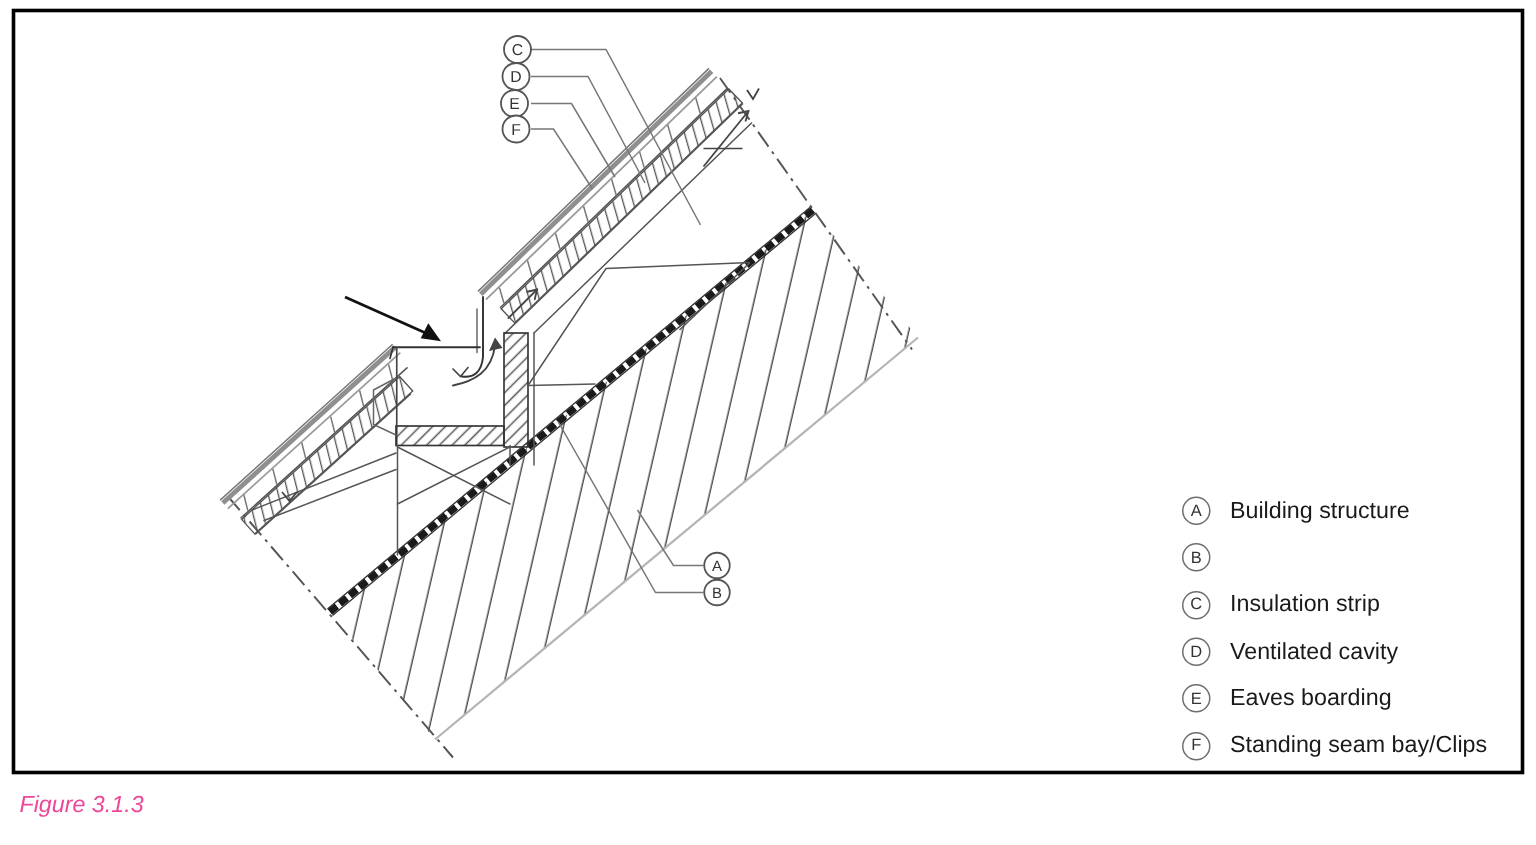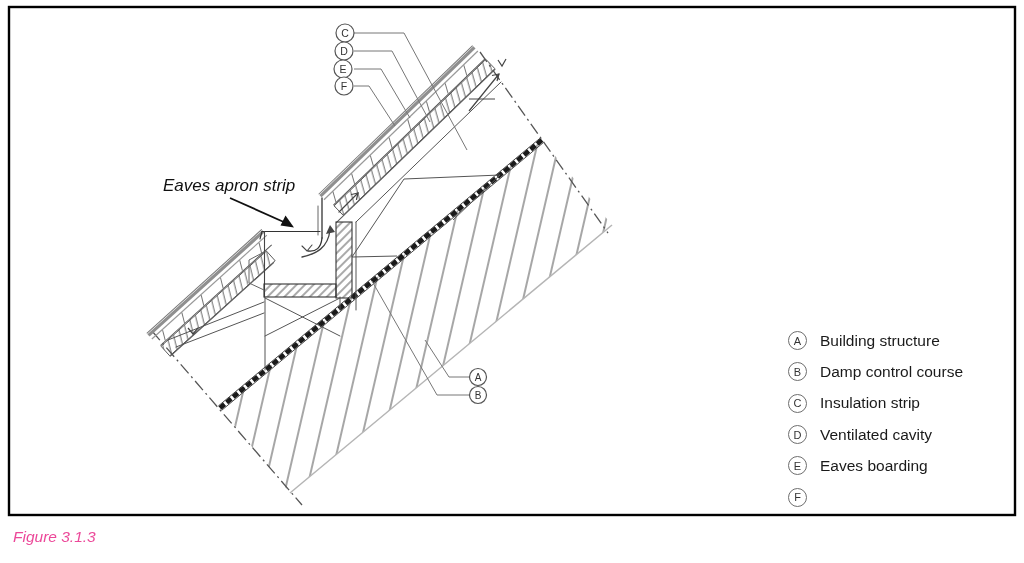--- a/index.html
+++ b/index.html
@@ -179,42 +179,41 @@
       <circle cx="478" cy="377" r="8.5" fill="#fff" stroke="#555" stroke-width="1.2"></circle>
       <text x="478" y="377" text-anchor="middle" dy="0.36em">A</text>
     </g>
     <g>
       <circle cx="478" cy="395" r="8.5" fill="#fff" stroke="#555" stroke-width="1.2"></circle>
       <text x="478" y="395" text-anchor="middle" dy="0.36em">B</text>
     </g>
   </g>
 </svg>
 
-  <div class="annotation">Eaves apron strip</div>
 
   <div class="legend">
     <div class="legend-row">
       <span class="legend-badge">A</span>
       <span class="legend-label">Building structure</span>
     </div>
     <div class="legend-row">
       <span class="legend-badge">B</span>
-      <span class="legend-label">Damp control course</span>
     </div>
     <div class="legend-row">
       <span class="legend-badge">C</span>
       <span class="legend-label">Insulation strip</span>
     </div>
     <div class="legend-row">
       <span class="legend-badge">D</span>
       <span class="legend-label">Ventilated cavity</span>
     </div>
     <div class="legend-row">
       <span class="legend-badge">E</span>
       <span class="legend-label">Eaves boarding</span>
     </div>
     <div class="legend-row">
       <span class="legend-badge">F</span>
+      <span class="legend-label">Standing seam bay/Clips</span>
     </div>
   </div>
 
   <div class="caption">Figure 3.1.3</div>
 </div>
 
 </body></html>

